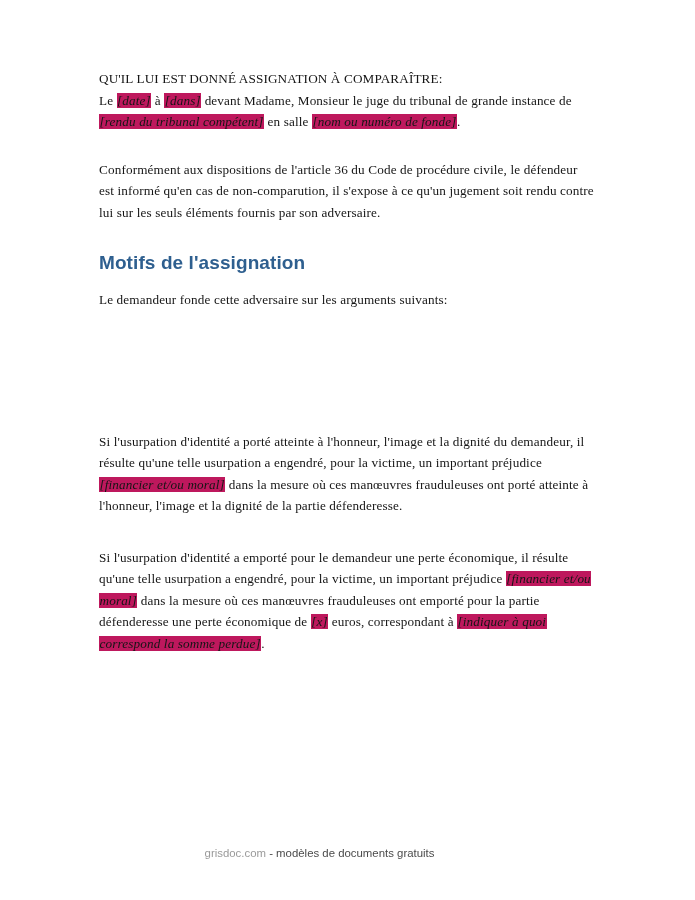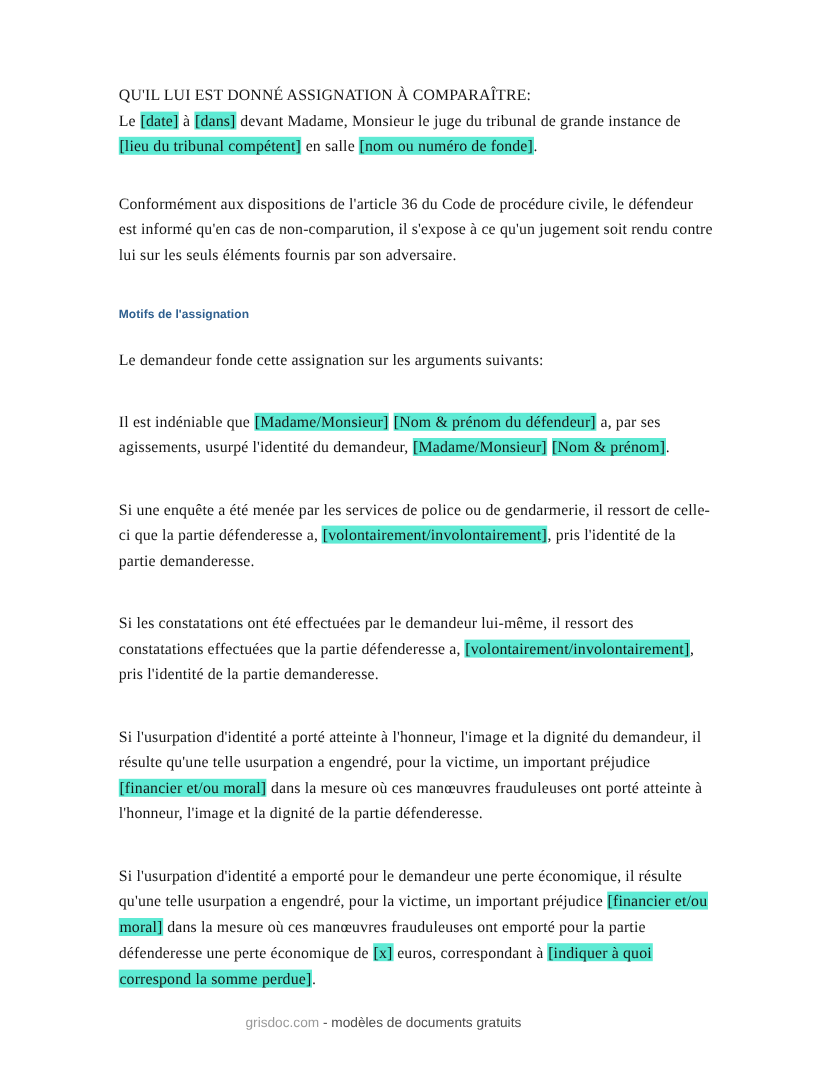--- a/index.html
+++ b/index.html
@@ -38,30 +38,31 @@
     margin: 0;
     color: #151515;
     letter-spacing: 0.01em;
   }
 
   .gap-intro { height: 26px; }
   .gap-sec   { height: 30px; }
   .gap-head  { height: 16px; }
 
   .hl {
-    background-color: #5eead4;
+    background-color: #be185d;
     color: #151515;
     padding: 0 0.5px;
     box-decoration-break: clone;
+    font-style: italic;
     -webkit-box-decoration-break: clone;
   }
 
   h2.section-heading {
     font-family: "Liberation Sans", "DejaVu Sans", sans-serif;
-    font-size: 10px;
+    font-size: 19px;
     font-weight: 600;
     color: #2e5f8f;
     margin: 0;
     padding: 0;
     line-height: 20px;
     letter-spacing: 0.005em;
   }
 
   .footer {
     position: absolute;
@@ -81,42 +82,39 @@
   }
 </style>
 </head>
 <body>
 
 <div class="page">
 
   <div class="content">
 
     <p class="para">QU'IL LUI EST DONNÉ ASSIGNATION À COMPARAÎTRE:</p>
-    <p class="para">Le <span class="hl">[date]</span> à <span class="hl">[dans]</span> devant Madame, Monsieur le juge du tribunal de grande instance de <span class="hl">[lieu du tribunal compétent]</span> en salle <span class="hl">[nom ou numéro de fonde]</span>.</p>
+    <p class="para">Le <span class="hl">[date]</span> à <span class="hl">[dans]</span> devant Madame, Monsieur le juge du tribunal de grande instance de <span class="hl">[rendu du tribunal compétent]</span> en salle <span class="hl">[nom ou numéro de fonde]</span>.</p>
 
     <div class="gap-intro"></div>
 
     <p class="para">Conformément aux dispositions de l'article 36 du Code de procédure civile, le défendeur est informé qu'en cas de non-comparution, il s'expose à ce qu'un jugement soit rendu contre lui sur les seuls éléments fournis par son adversaire.</p>
 
     <div class="gap-sec"></div>
 
     <h2 class="section-heading">Motifs de l'assignation</h2>
 
     <div class="gap-head"></div>
 
-    <p class="para">Le demandeur fonde cette assignation sur les arguments suivants:</p>
+    <p class="para">Le demandeur fonde cette adversaire sur les arguments suivants:</p>
 
     <div class="gap-sec"></div>
 
     <div>
-        <p class="para">Il est indéniable que <span class="hl">[Madame/Monsieur]</span> <span class="hl">[Nom &amp; prénom du défendeur]</span> a, par ses agissements, usurpé l'identité du demandeur, <span class="hl">[Madame/Monsieur]</span> <span class="hl">[Nom &amp; prénom]</span>.</p>
         <div class="gap-sec"></div>
-        <p class="para">Si une enquête a été menée par les services de police ou de gendarmerie, il ressort de celle-ci que la partie défenderesse a, <span class="hl">[volontairement/involontairement]</span>, pris l'identité de la partie demanderesse.</p>
         <div class="gap-sec"></div>
-        <p class="para">Si les constatations ont été effectuées par le demandeur lui-même, il ressort des constatations effectuées que la partie défenderesse a, <span class="hl">[volontairement/involontairement]</span>, pris l'identité de la partie demanderesse.</p>
         <div class="gap-sec"></div>
         <p class="para">Si l'usurpation d'identité a porté atteinte à l'honneur, l'image et la dignité du demandeur, il résulte qu'une telle usurpation a engendré, pour la victime, un important préjudice <span class="hl">[financier et/ou moral]</span> dans la mesure où ces manœuvres frauduleuses ont porté atteinte à l'honneur, l'image et la dignité de la partie défenderesse.</p>
         <div class="gap-sec"></div>
         <p class="para">Si l'usurpation d'identité a emporté pour le demandeur une perte économique, il résulte qu'une telle usurpation a engendré, pour la victime, un important préjudice <span class="hl">[financier et/ou moral]</span> dans la mesure où ces manœuvres frauduleuses ont emporté pour la partie défenderesse une perte économique de <span class="hl">[x]</span> euros, correspondant à <span class="hl">[indiquer à quoi correspond la somme perdue]</span>.</p>
       </div>
 
   </div>
 
   <div class="footer">
     <span class="site">grisdoc.com</span><span class="tagline"> - modèles de documents gratuits</span>

